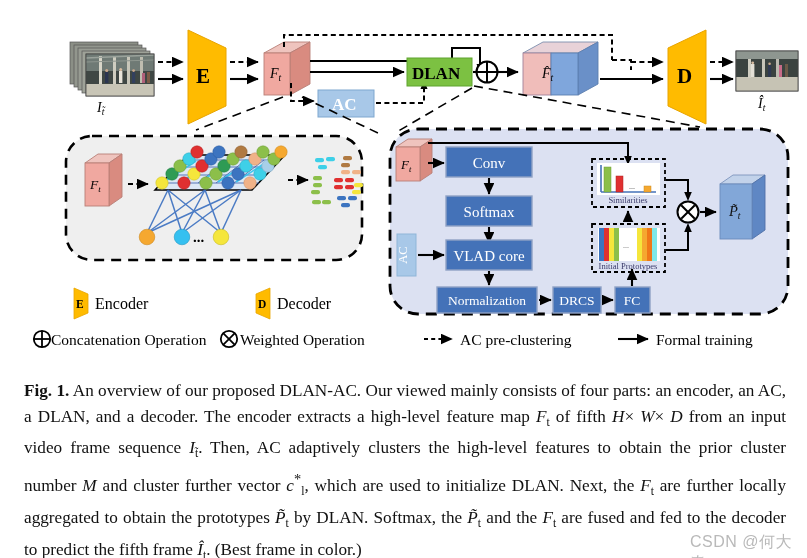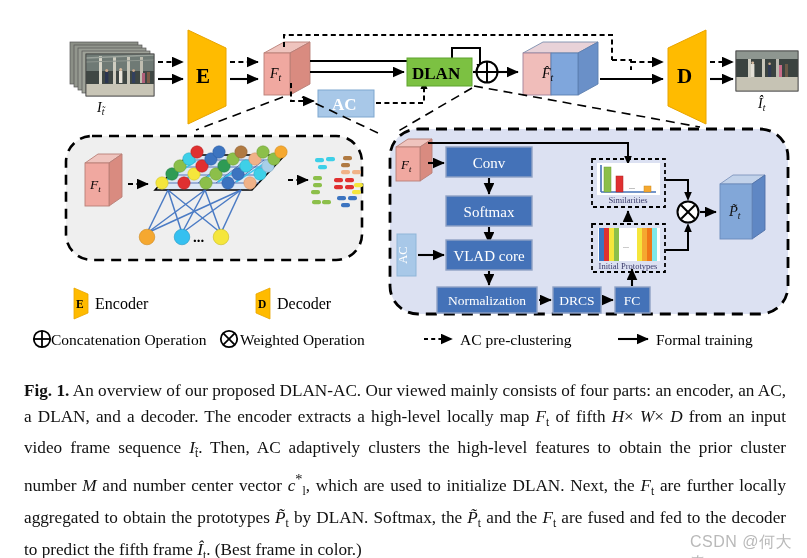--- a/index.html
+++ b/index.html
@@ -426,20 +426,20 @@
     <line x1="618" y1="339" x2="648" y2="339" stroke="#000" stroke-width="2.1" marker-end="url(#ah)"></line>
     <text x="656" y="345" font-size="15.5">Formal training</text>
   </g>
 </svg>
 </div>
 
 <div class="cap">
   <b>Fig. 1.</b>
   <span>An overview of our proposed DLAN-AC. Our viewed mainly consists of four</span>
   <span>parts: an encoder, an AC, a DLAN, and a decoder. The encoder extracts a high-level</span>
-  <span>locally map </span><i class="m">F</i><sub>t</sub><span> of fifth </span><i class="m">H</i><span>× </span><i class="m">W</i><span>× </span><i class="m">D</i><span> from an input video frame sequence </span><i class="m">I</i><sub>t̃</sub><span>. Then, AC</span>
+  <span>feature map </span><i class="m">F</i><sub>t</sub><span> of fifth </span><i class="m">H</i><span>× </span><i class="m">W</i><span>× </span><i class="m">D</i><span> from an input video frame sequence </span><i class="m">I</i><sub>t̃</sub><span>. Then, AC</span>
   <span>adaptively clusters the high-level features to obtain the prior cluster number </span><i class="m">M</i><span> and</span>
-  <span>number center vector </span><i class="m">c</i><sup>*</sup><sub>l</sub><span>, which are used to initialize DLAN. Next, the </span><i class="m">F</i><sub>t</sub><span> are further</span>
+  <span>cluster further vector </span><i class="m">c</i><sup>*</sup><sub>l</sub><span>, which are used to initialize DLAN. Next, the </span><i class="m">F</i><sub>t</sub><span> are further</span>
   <span>locally aggregated to obtain the prototypes </span><i class="m">P̃</i><sub>t</sub><span> by DLAN. Softmax, the </span><i class="m">P̃</i><sub>t</sub><span> and the </span><i class="m">F</i><sub>t</sub>
   <span>are fused and fed to the decoder to predict the fifth frame </span><i class="m">Î</i><sub>t</sub><span>. (Best frame in color.)</span>
 </div>
 
 <div class="wm">CSDN @何大春</div>
 
 </body></html>

